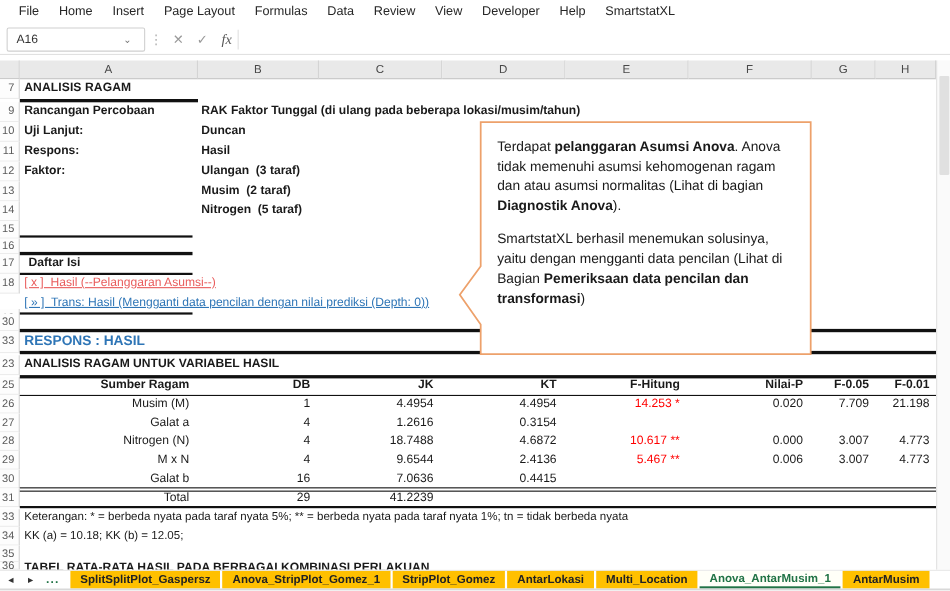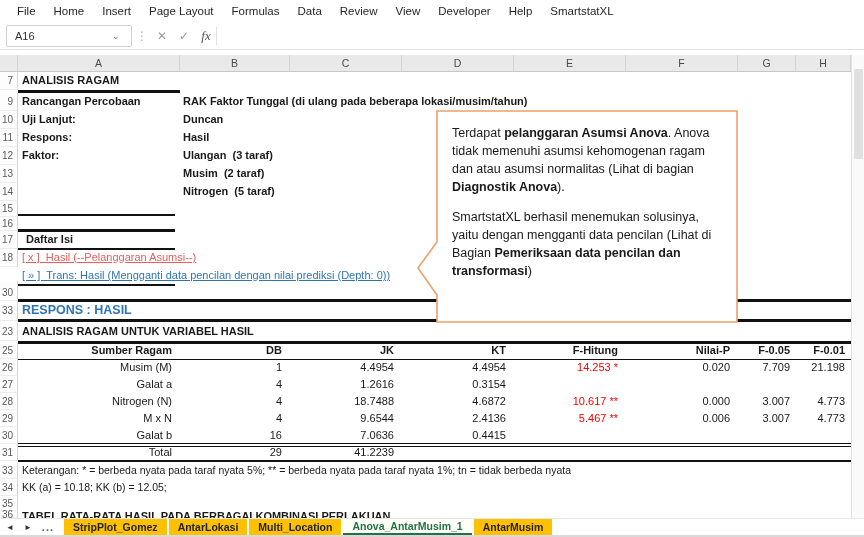--- a/index.html
+++ b/index.html
@@ -229,20 +229,22 @@
     <div id="vscroll-thumb"></div>
   </div>
 
   <div id="tabbar" class="abs">
     <div id="tabnav">
       <span class="tab-arrow">◄</span>
       <span class="tab-arrow">►</span>
       <span class="tab-more">...</span>
     </div>
     <div id="tabs-holder" style="display:flex;">
+        <div class="sheet-tab inactive">SplitSplitPlot_Gaspersz</div>
+        <div class="sheet-tab inactive">Anova_StripPlot_Gomez_1</div>
         <div class="sheet-tab inactive">StripPlot_Gomez</div>
         <div class="sheet-tab inactive">AntarLokasi</div>
         <div class="sheet-tab inactive">Multi_Location</div>
         <div class="sheet-tab active">Anova_AntarMusim_1</div>
         <div class="sheet-tab inactive">AntarMusim</div>
       </div>
   </div>
   <div id="bottom-strip" class="abs"></div>
 
 </div>

